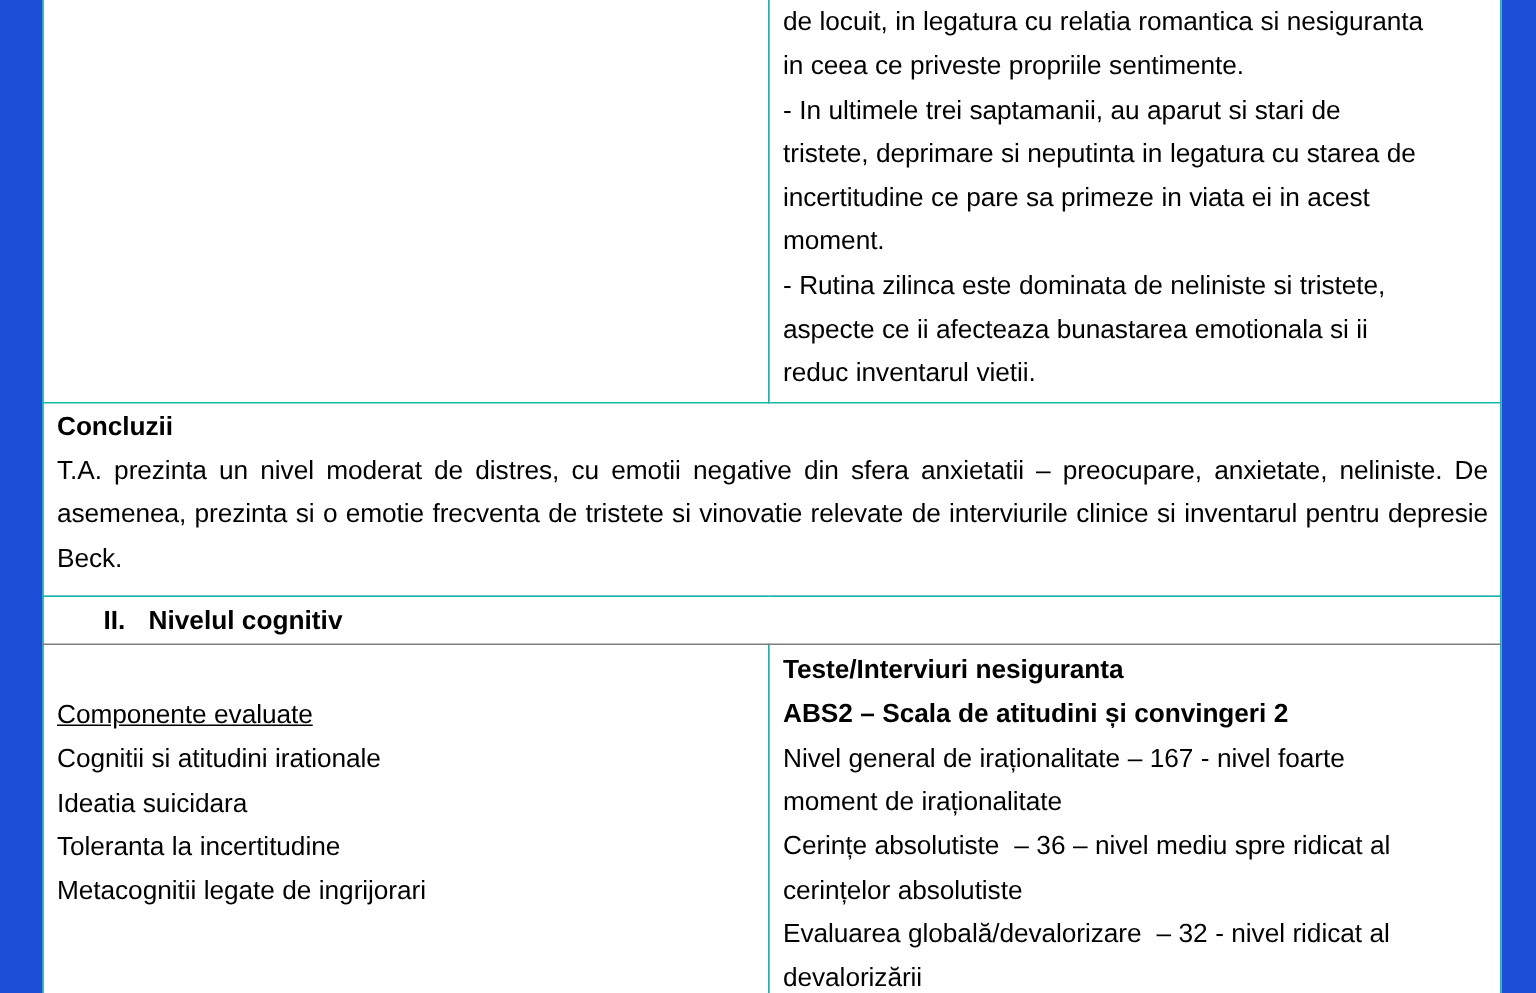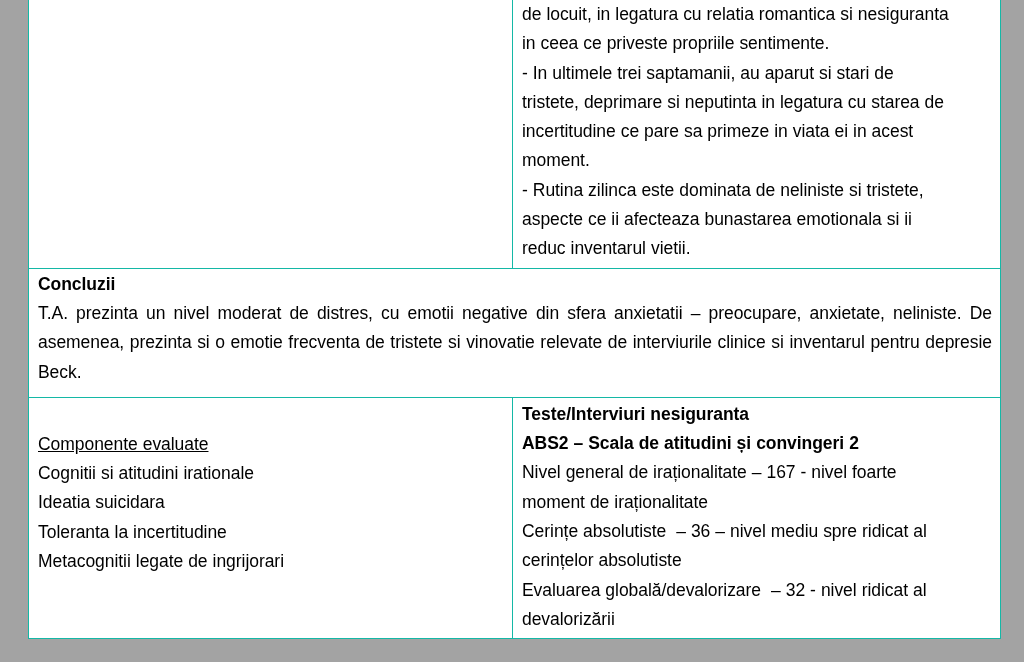--- a/index.html
+++ b/index.html
@@ -12,21 +12,21 @@
     height: 662px;
     overflow: hidden;
     font-family: "Liberation Sans", sans-serif;
     color: #000000;
   }
 
   .page {
     position: relative;
     width: 1024px;
     height: 662px;
-    background: #a3a3a3;
+    background: #1d4ed8;
   }
 
   
   .doc-table {
     position: absolute;
     left: 28px;
     top: -1px;
     width: 972px;
     border-collapse: collapse;
     table-layout: fixed;
@@ -125,20 +125,28 @@
 
       <tr>
         <td colspan="2">
           <div class="cell-pad" style="padding-top:1px;padding-bottom:10px;">
             <div class="txt bold">Concluzii</div>
             <div class="txt para-just">T.A. prezinta un nivel moderat de distres, cu emotii negative din sfera anxietatii – preocupare, anxietate, neliniste. De asemenea, prezinta si o emotie frecventa de tristete si vinovatie relevate de interviurile clinice si inventarul pentru depresie Beck.</div>
           </div>
         </td>
       </tr>
 
+      <tr class="section-row">
+        <td colspan="2">
+          <div class="section-head">
+            <span class="section-num">II.</span>
+            <span class="section-title">Nivelul cognitiv</span>
+          </div>
+        </td>
+      </tr>
 
       <tr>
         <td>
           <div class="cell-pad">
             <div class="txt underline">Componente evaluate</div>
             <div class="txt line">Cognitii si atitudini irationale</div>
             <div class="txt line">Ideatia suicidara</div>
             <div class="txt line">Toleranta la incertitudine</div>
             <div class="txt line">Metacognitii legate de ingrijorari</div>
           </div>

